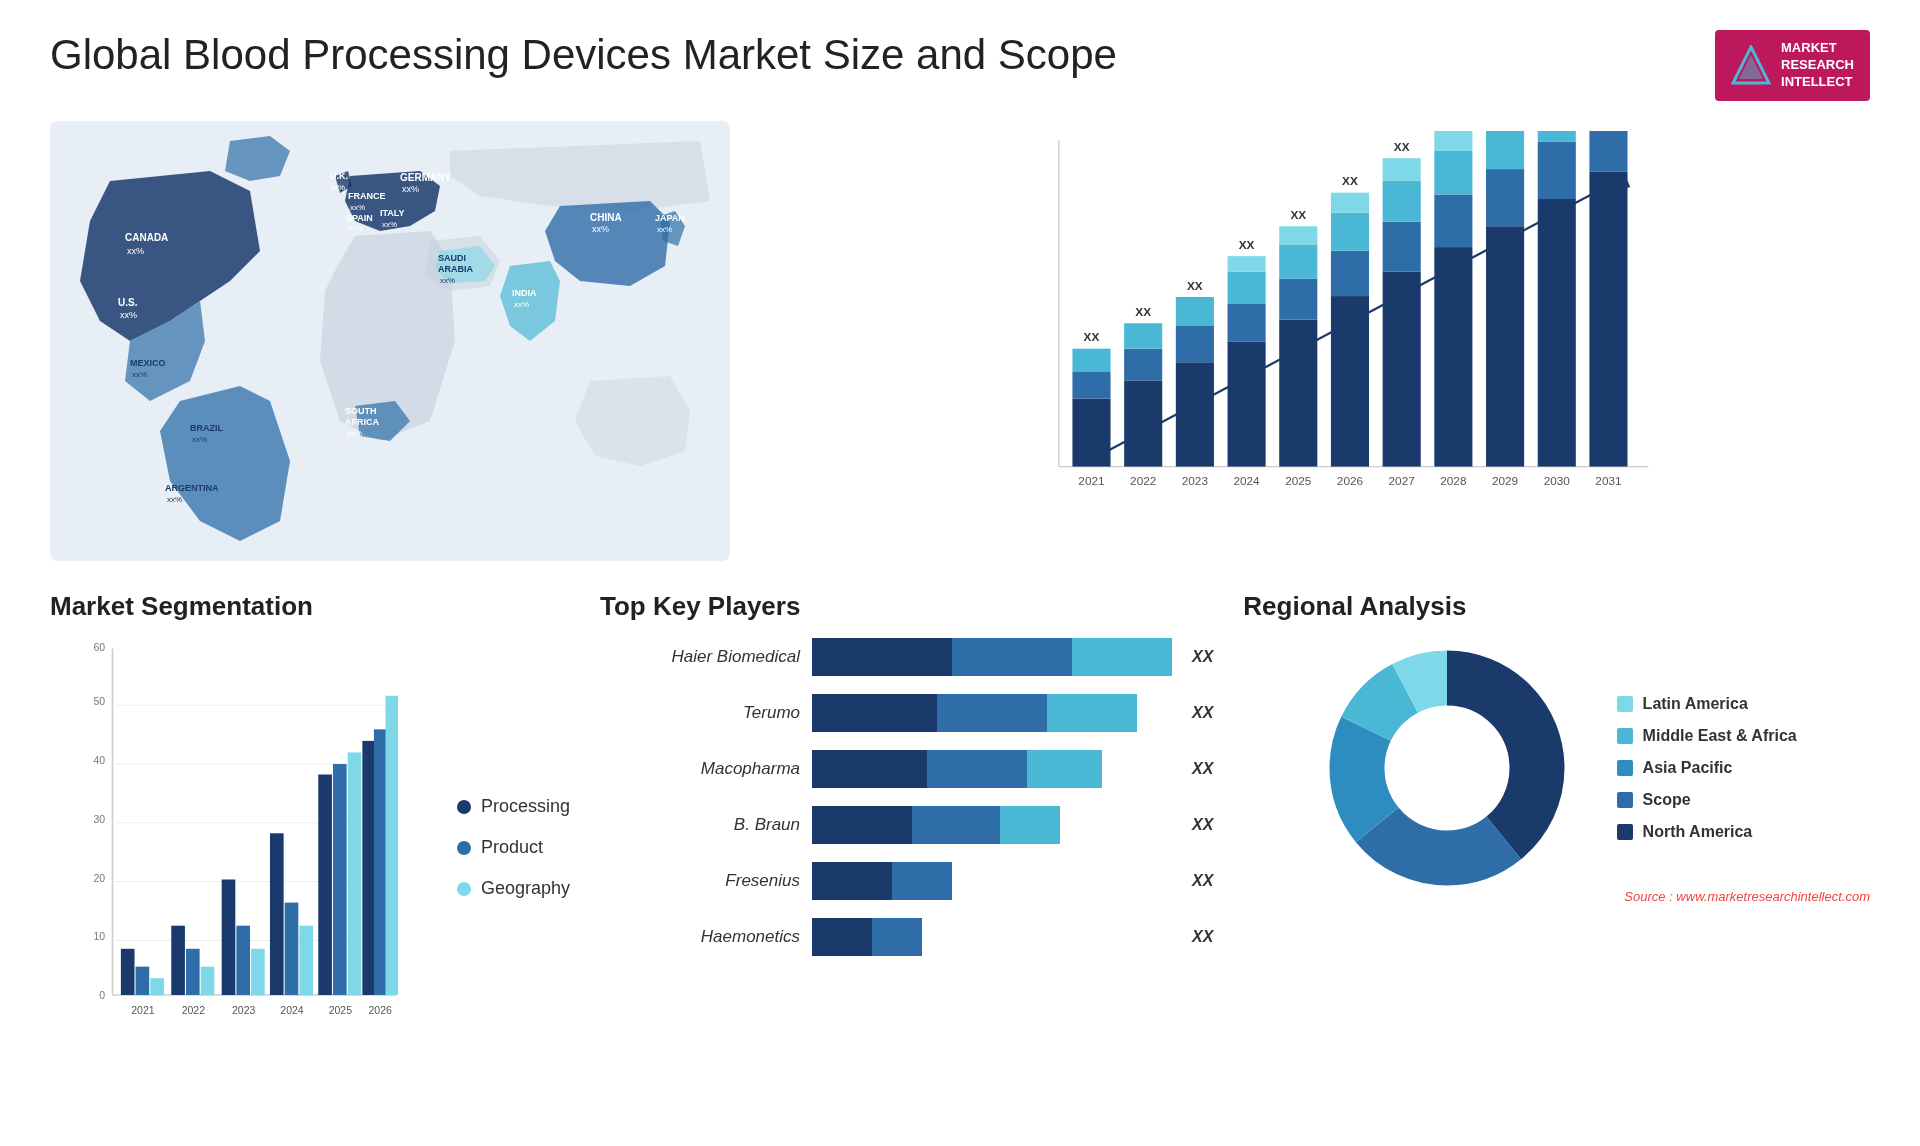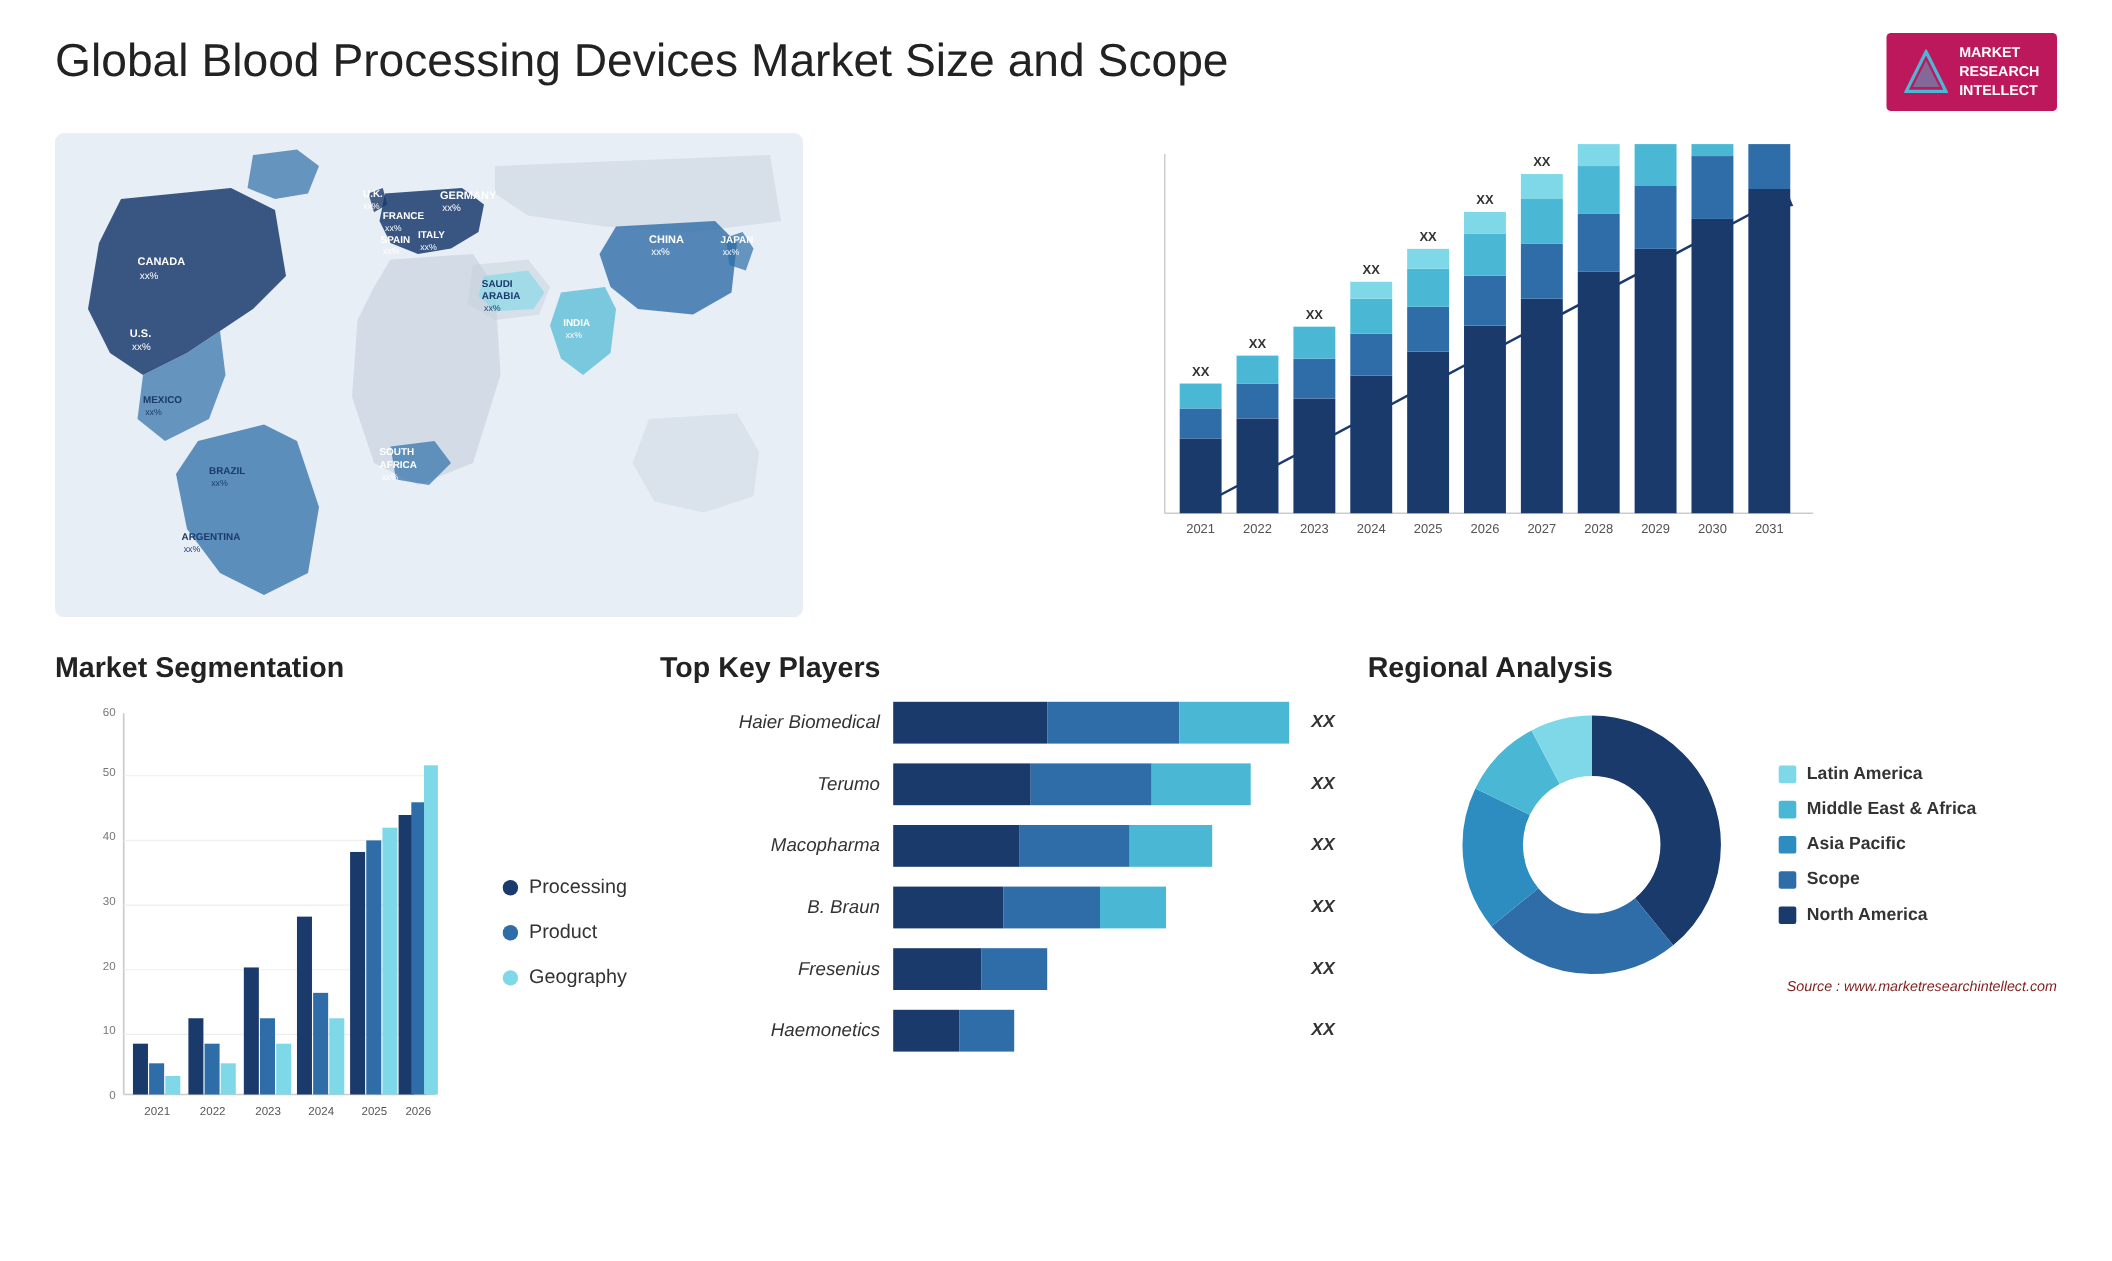--- a/index.html
+++ b/index.html
@@ -228,21 +228,21 @@
       font-size: 16px;
       color: #333;
     }
 
     
     .source-text {
       position: absolute;
       bottom: 15px;
       right: 50px;
       font-size: 13px;
-      color: #7f1d1d;
+      color: #ef4444;
       font-style: italic;
       margin-left: 46px;
     }
   </style>
 </head>
 <body>
 
 <div class="page-container">
 
   <div class="header">

